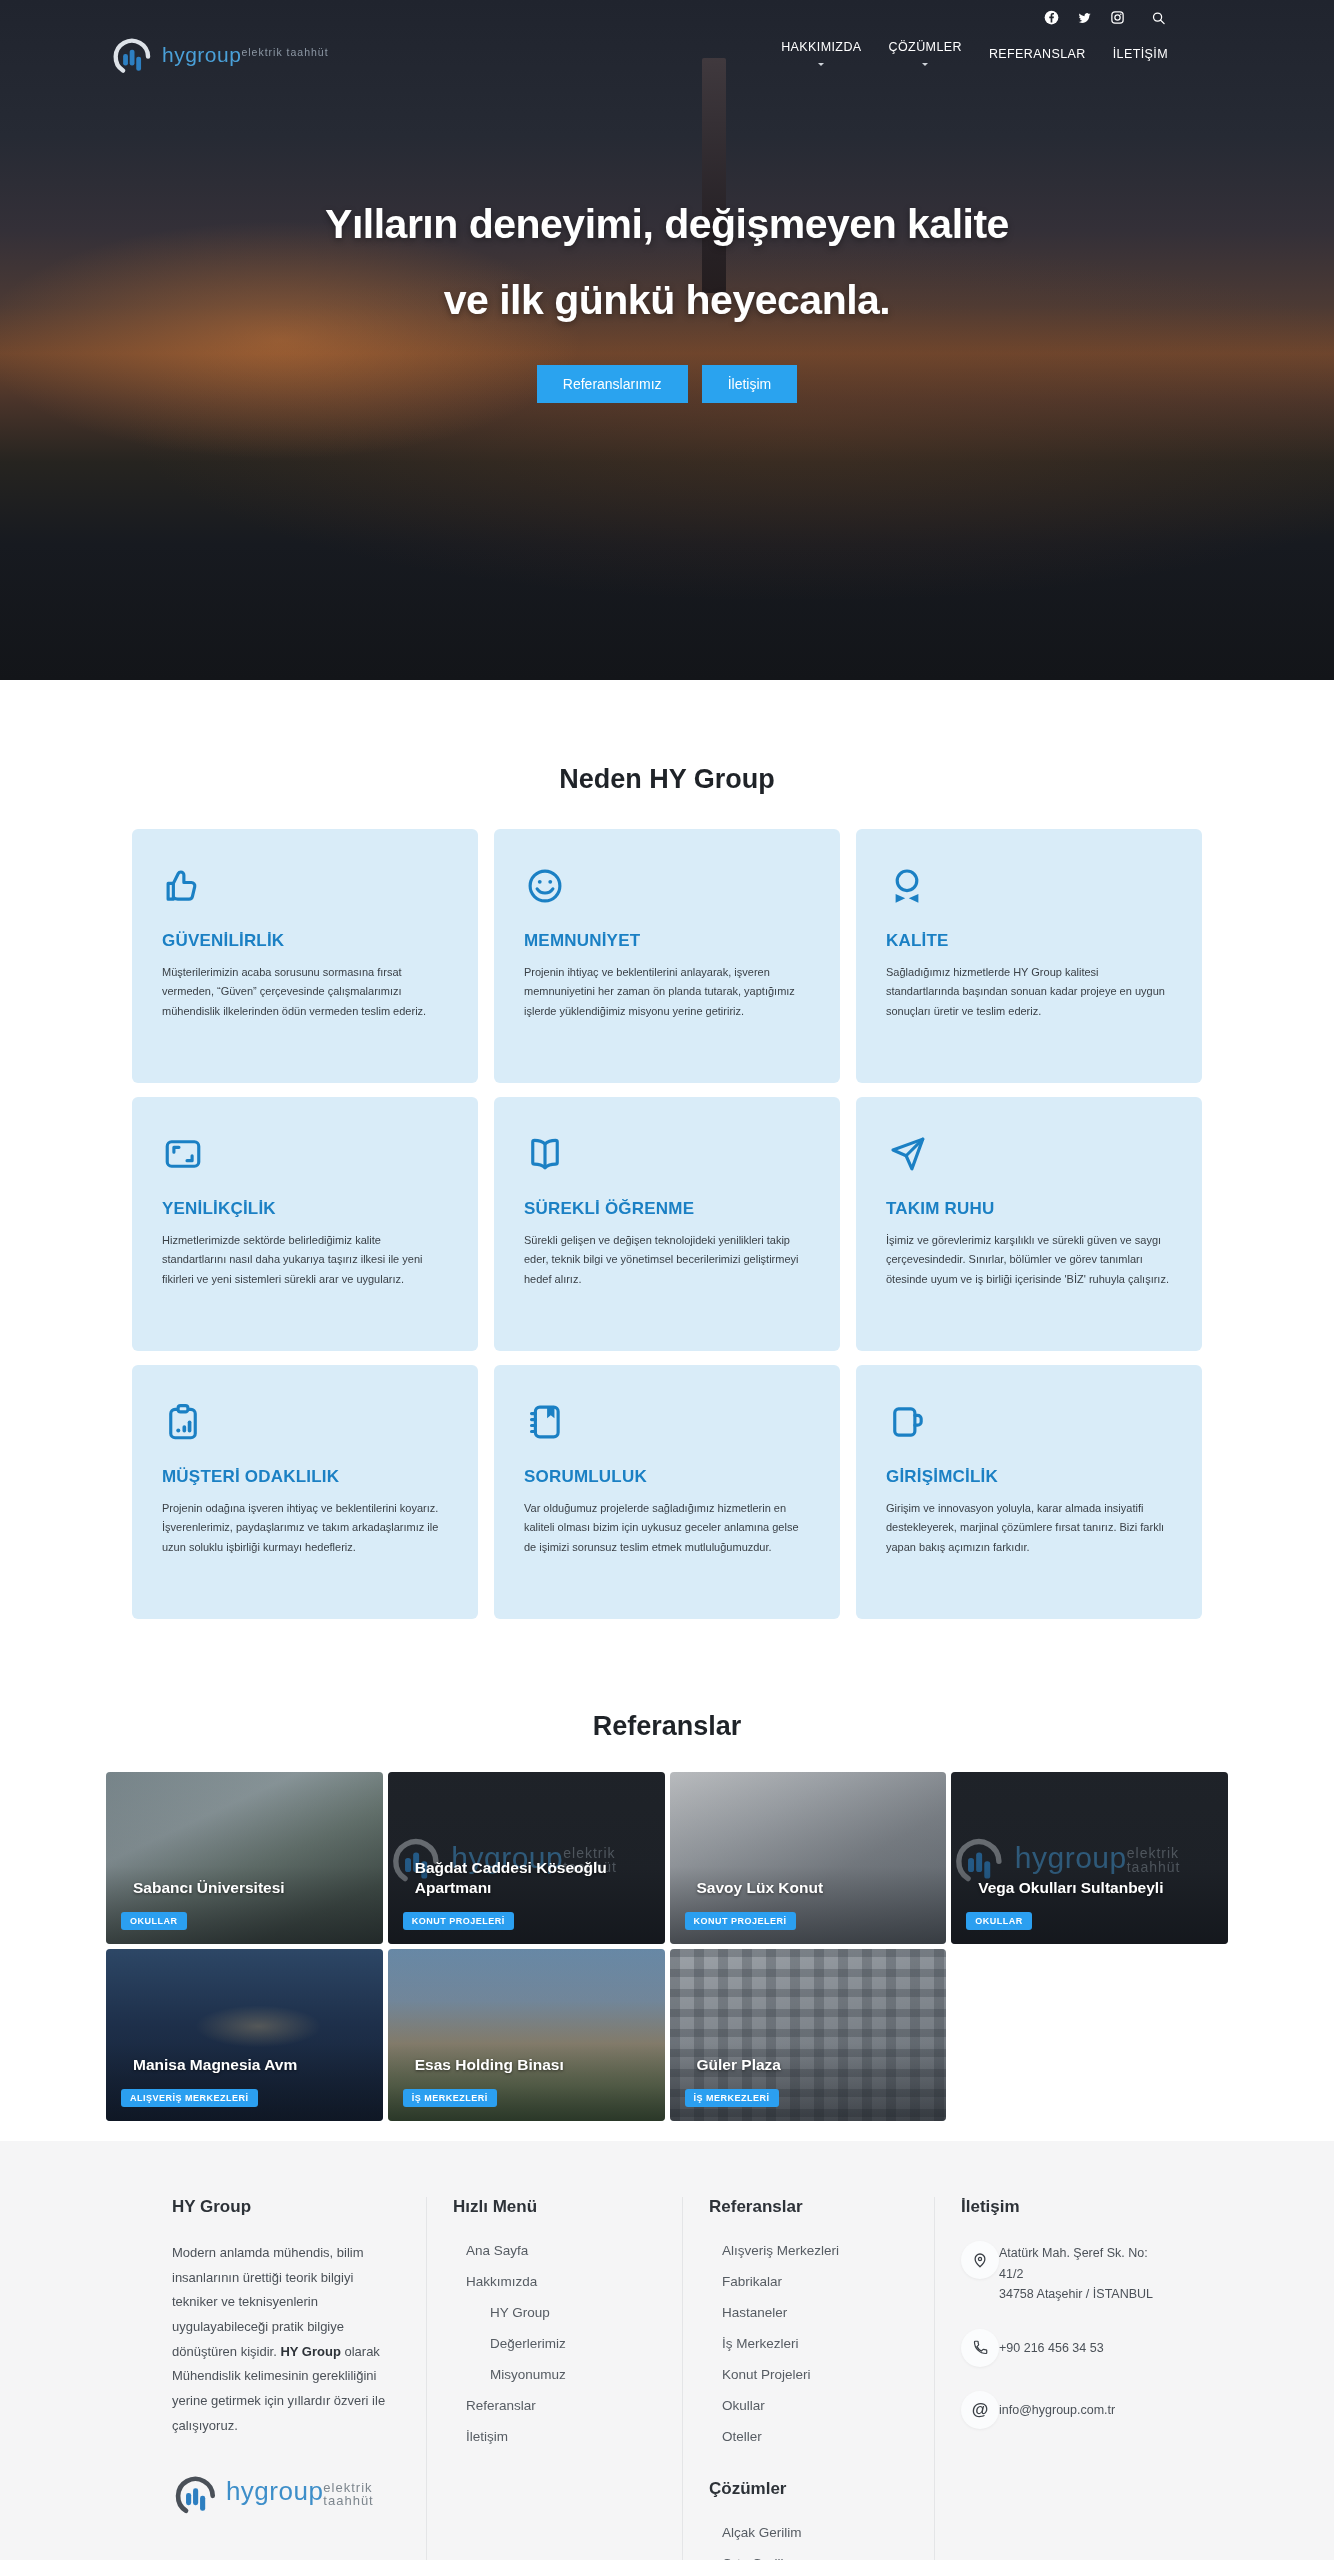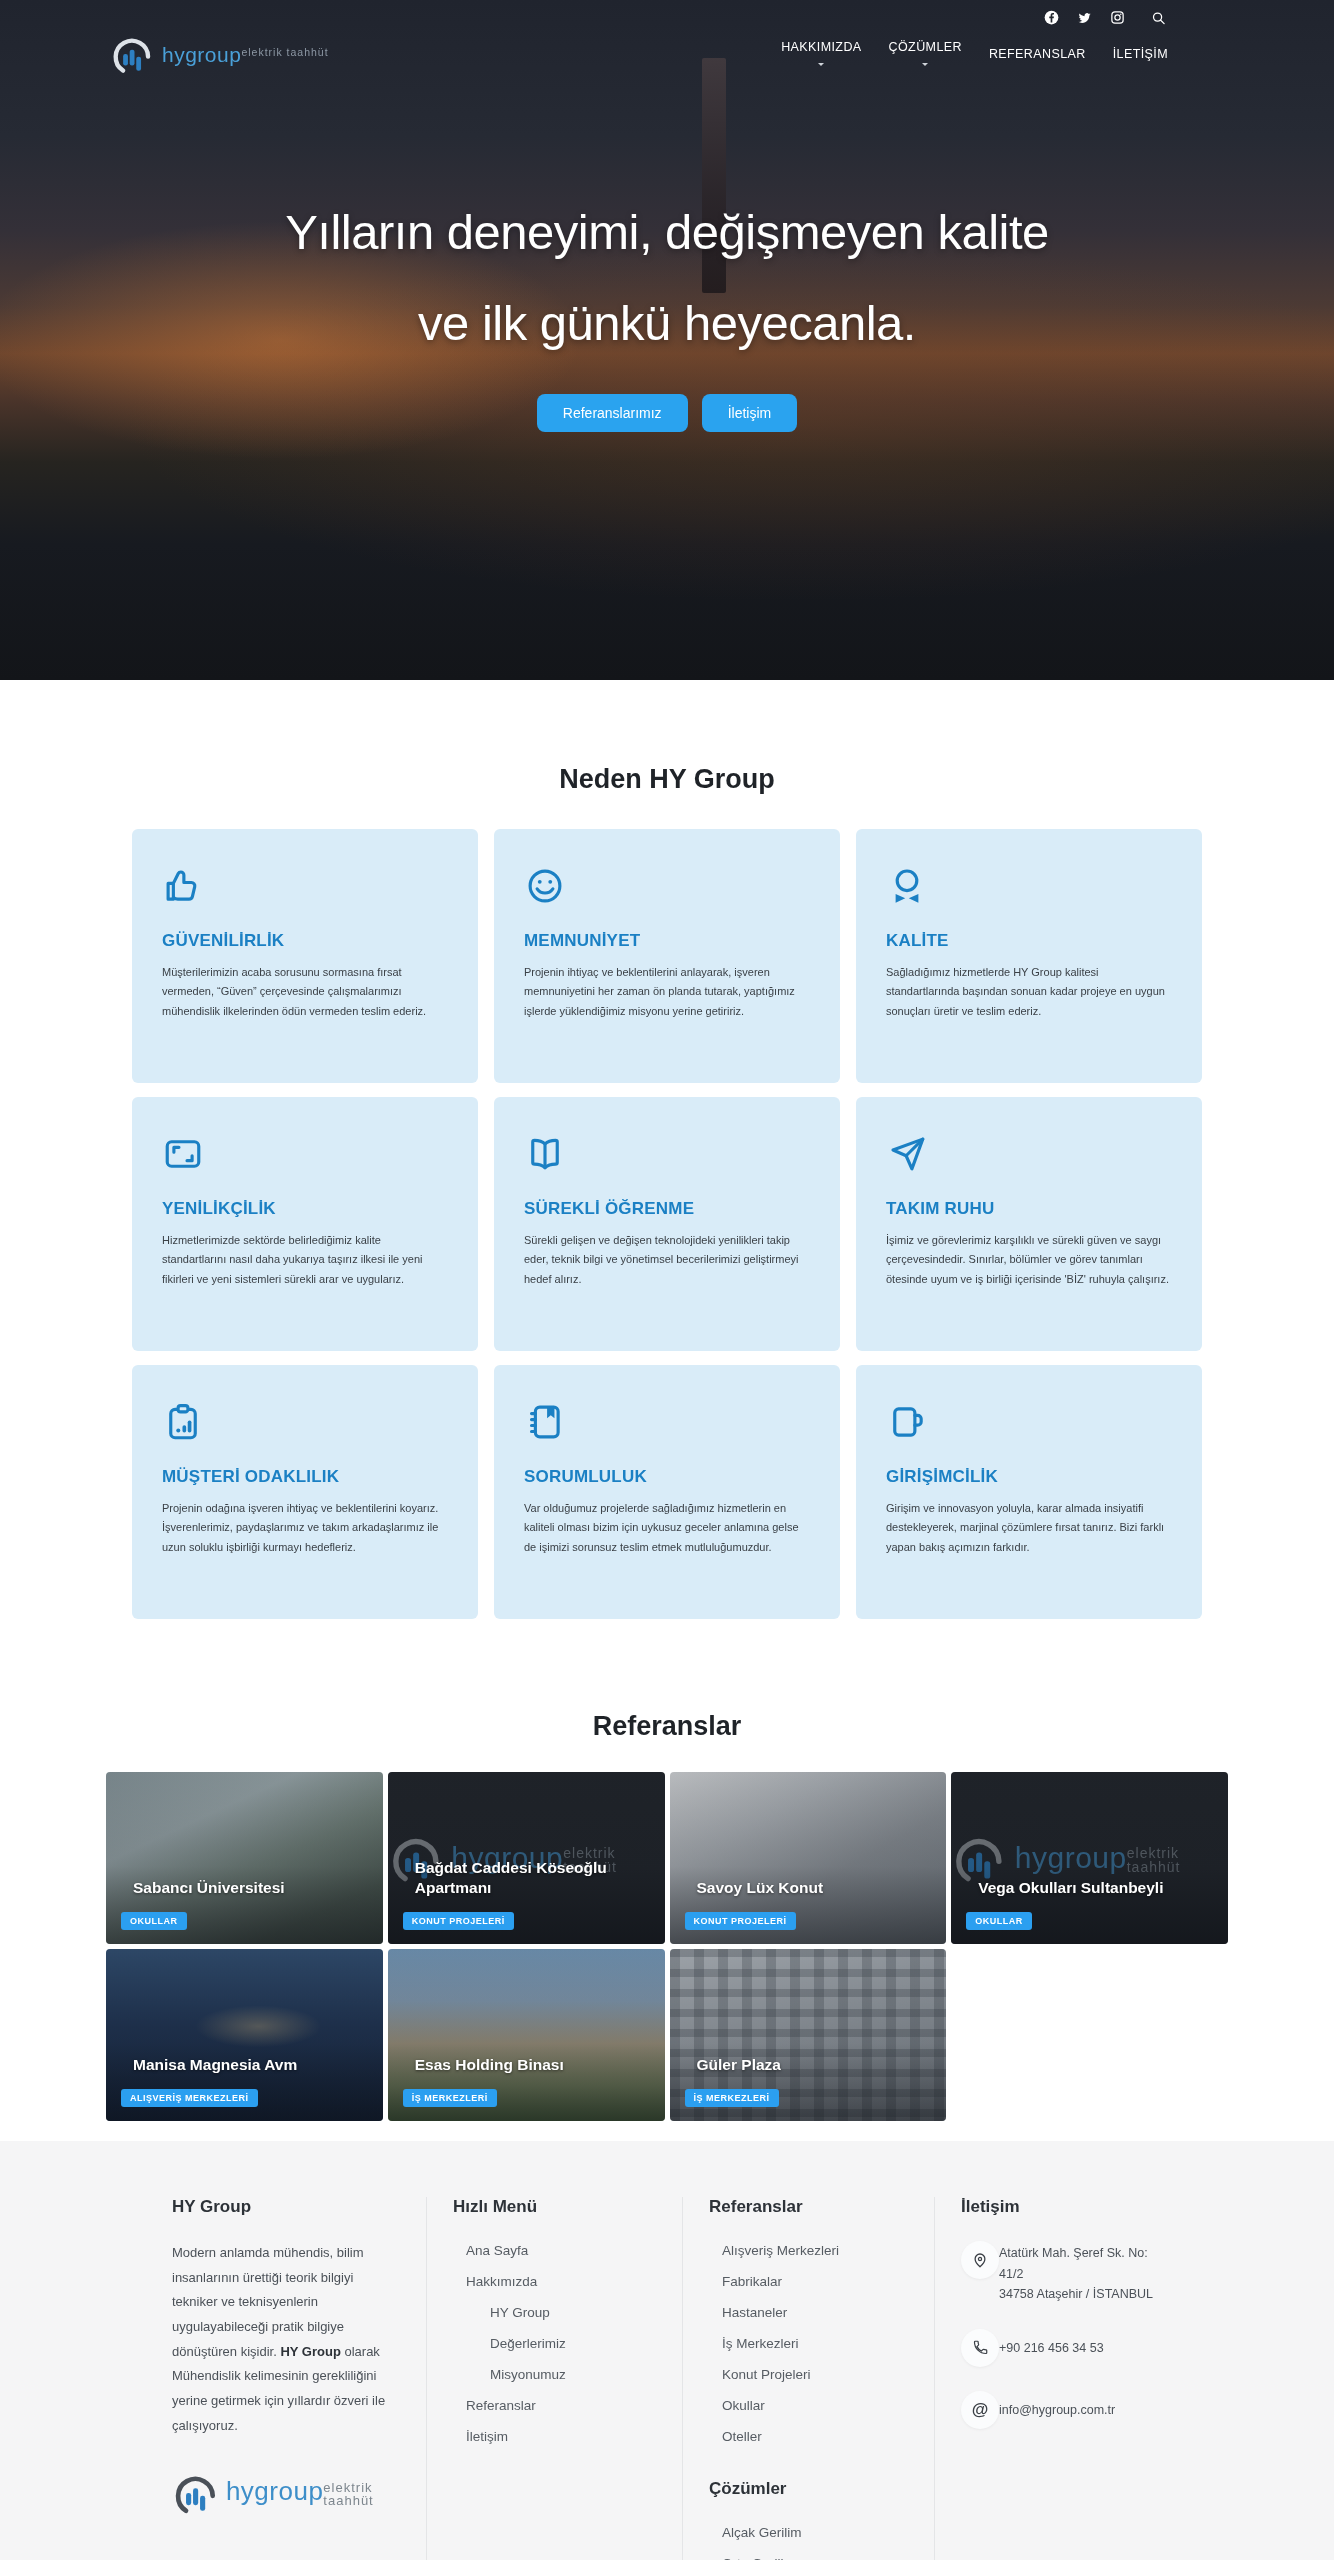--- a/index.html
+++ b/index.html
@@ -43,28 +43,28 @@
   .arc-light { stroke:#dde2e8; } .arc-dark { stroke:#4a5058; }
   nav { display:flex; gap:27px; align-items:center; }
   .nav-item {
     color:#ffffff; font-size:12.5px; font-weight:400; letter-spacing:.4px;
     display:flex; align-items:center; gap:6px; cursor:pointer;flex-direction:column;
   }
   .caret { width:0; height:0; border:3.5px solid transparent; border-top-color:#cfd4da; margin-top:3px; }
 
   .hero-inner { position:relative; z-index:2; text-align:center; margin-top:112px; }
   .hero-title {
-    margin:0 auto; max-width:1100px; color:#ffffff; font-weight:400;
-    font-size:49px; line-height:1.85; letter-spacing:-0.5px;
+    margin:0 auto; max-width:1100px; color:#ffffff; font-weight:700;
+    font-size:41px; line-height:1.85; letter-spacing:-0.5px;
     text-shadow:0 2px 6px rgba(0,0,0,.35);
   }
   .hero-title span { display:block; }
   .hero-btns { margin-top:26px; display:flex; justify-content:center; gap:14px; }
   .btn {
-    background:#2aa3ef; color:#fff; border:none; border-radius:8px;
+    background:#2aa3ef; color:#fff; border:none; border-radius:0;
     font-size:14px; padding:11px 26px; cursor:pointer; font-family:inherit;
   }
 
   
   .why { padding-top:84px; }
   .sec-title { text-align:center; font-size:27px; font-weight:700; color:#1f2328; margin:0; }
   .cards {
     width:1070px; margin:34px auto 0;
     display:grid; grid-template-columns:repeat(3,1fr); gap:14px 16px;
   }

